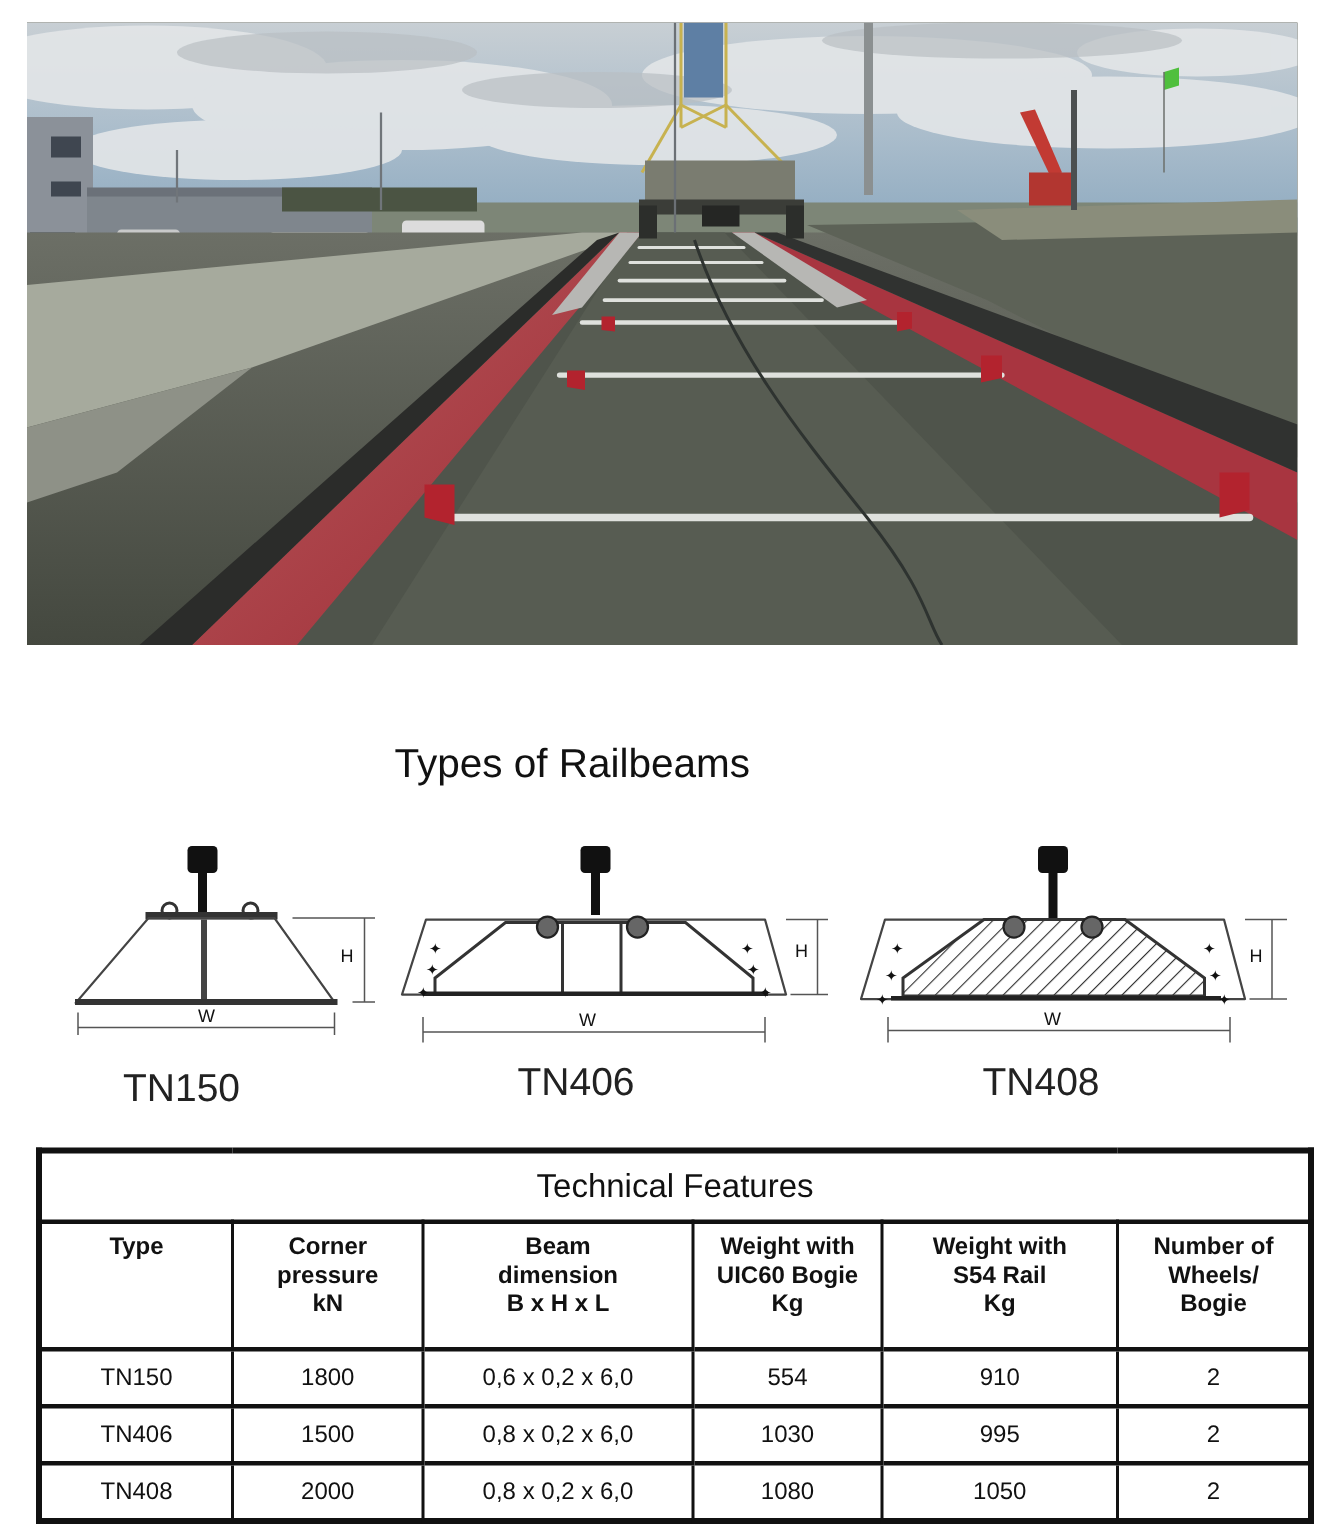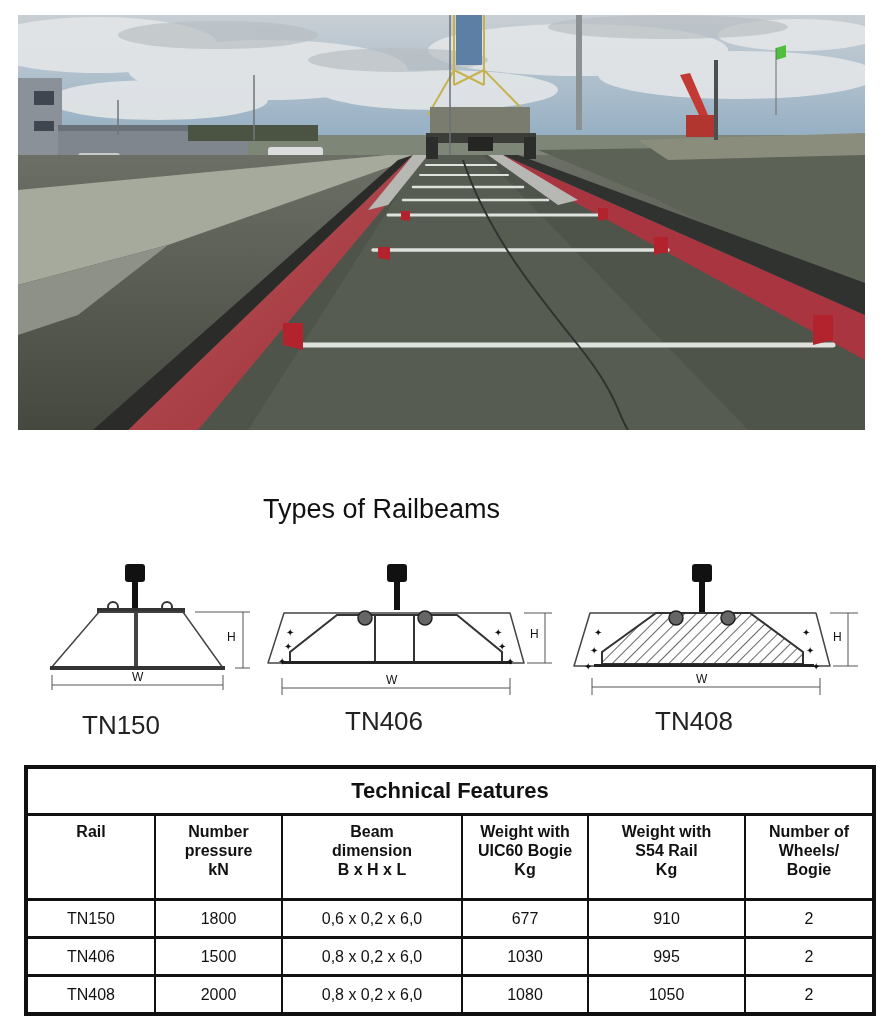--- a/index.html
+++ b/index.html
@@ -13,21 +13,21 @@
   .section-title { position: absolute; left: 0; width: 763px; top: 494px; text-align: center; font-size: 27px; font-weight: normal; color: #111; }
 
   
   .diagram { position: absolute; }
   .diagram svg { display: block; }
   .diagram-label { position: absolute; font-size: 26px; color: #222; white-space: nowrap; }
 
   
   .tech-table { position: absolute; left: 24px; top: 765px; width: 848px; border-collapse: collapse; border: 4px solid #111; table-layout: fixed; }
   .tech-table th, .tech-table td { border: 2px solid #111; text-align: center; vertical-align: middle; padding: 0; }
-  .tech-table .caption-cell { height: 44px; font-size: 22px; font-weight: bold; border-bottom: 3px solid #111; }
+  .tech-table .caption-cell { height: 44px; font-size: 22px; font-weight: normal; border-bottom: 3px solid #111; }
   .tech-table .head-cell { height: 76px; font-size: 16px; font-weight: bold; line-height: 19px; vertical-align: top; padding-top: 6px; border-bottom: 3px solid #111; }
   .tech-table .data-cell { height: 35px; font-size: 16px; font-weight: normal; }
   .tech-table tr.data-row td { border-bottom: 3px solid #111; }
 </style>
 </head>
 <body>
 
 <div class="photo">
   <svg viewBox="0 0 847 415" preserveAspectRatio="none">
     <defs>
@@ -279,24 +279,24 @@
       <col style="width:126px">
       <col style="width:157px">
       <col style="width:129px">
   </colgroup>
   <tbody>
       <tr>
     <th colspan="6" class="caption-cell">Technical Features</th>
   </tr>
   <tr>
     <th class="head-cell">
-      <div>Rail</div>
-    </th>
-    <th class="head-cell">
-      <div>Number</div>
+      <div>Type</div>
+    </th>
+    <th class="head-cell">
+      <div>Corner</div>
       <div>pressure</div>
       <div>kN</div>
     </th>
     <th class="head-cell">
       <div>Beam</div>
       <div>dimension</div>
       <div>B x H x L</div>
     </th>
     <th class="head-cell">
       <div>Weight with</div>
@@ -311,21 +311,21 @@
     <th class="head-cell">
       <div>Number of</div>
       <div>Wheels/</div>
       <div>Bogie</div>
     </th>
   </tr>
   <tr class="data-row">
     <td class="data-cell">TN150</td>
     <td class="data-cell">1800</td>
     <td class="data-cell">0,6 x 0,2 x 6,0</td>
-    <td class="data-cell">677</td>
+    <td class="data-cell">554</td>
     <td class="data-cell">910</td>
     <td class="data-cell">2</td>
   </tr>
   <tr class="data-row">
     <td class="data-cell">TN406</td>
     <td class="data-cell">1500</td>
     <td class="data-cell">0,8 x 0,2 x 6,0</td>
     <td class="data-cell">1030</td>
     <td class="data-cell">995</td>
     <td class="data-cell">2</td>

